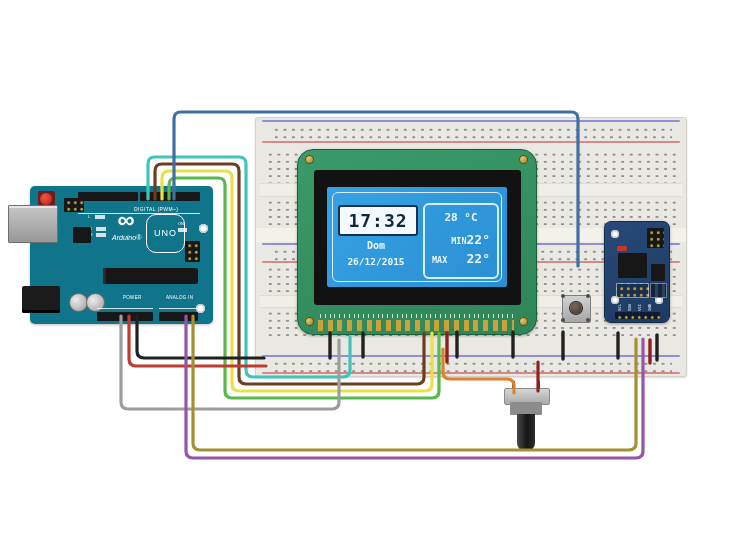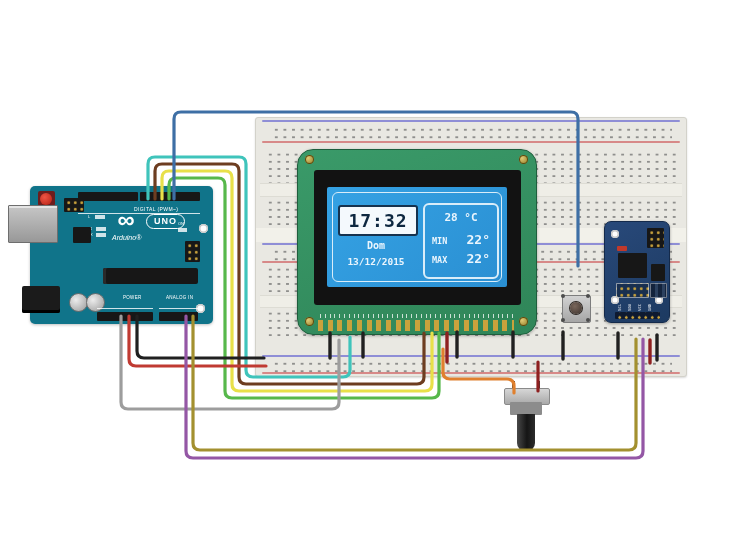--- a/index.html
+++ b/index.html
@@ -115,21 +115,21 @@
     <div class="abs" style="left:-8px;top:100px;width:38px;height:27px;background:#1b1b1b;border-radius:2px;box-shadow:inset 0 -3px 0 #000;"></div>
 
     <div class="abs silk" style="left:65px;top:29px;width:10px;height:4px;"></div>
     <div class="abs whitetxt" style="left:58px;top:29px;font-size:4px;">L</div>
     <div class="abs silk" style="left:66px;top:41px;width:10px;height:4px;"></div>
     <div class="abs whitetxt" style="left:57px;top:41px;font-size:4px;">TX</div>
     <div class="abs silk" style="left:66px;top:47px;width:10px;height:4px;"></div>
     <div class="abs whitetxt" style="left:57px;top:47px;font-size:4px;">RX</div>
 
     <div class="abs whitetxt" style="left:78px;top:22px;width:36px;text-align:center;font-size:24px;font-weight:bold;">∞</div>
-    <div class="abs whitetxt" style="left:116px;top:28px;padding:2px 7px;border:1.5px solid #fff;border-radius:10px;font-size:9px;font-weight:bold;letter-spacing:1px;">UNO</div>
+    <div class="abs whitetxt" style="left:116px;top:28px;padding:14px 7px;border:1.5px solid #fff;border-radius:10px;font-size:9px;font-weight:normal;letter-spacing:1px;">UNO</div>
     <div class="abs whitetxt" style="left:82px;top:48px;font-size:7px;font-style:italic;">Arduino®</div>
 
     <div class="abs whitetxt" style="left:148px;top:36px;font-size:4px;">ON</div>
     <div class="abs silk" style="left:148px;top:42px;width:9px;height:4px;"></div>
 
     <div class="abs holewhite" style="left:169px;top:38px;width:9px;height:9px;"></div>
     <div class="abs holewhite" style="left:166px;top:118px;width:9px;height:9px;"></div>
 
     <div class="abs blackpart" style="left:43px;top:41px;width:18px;height:16px;"></div>
     <div class="abs blackpart dots-gold" style="left:155px;top:55px;width:15px;height:21px;"></div>
@@ -154,25 +154,25 @@
 
     <div id="lcdbezel" class="abs"></div>
 
     <div id="lcdscreen" class="abs">
       <div id="lcdoutline" class="abs"></div>
 
       <div id="clockbox" class="abs" style="color:#0d2740;">
         <span>17:32</span>
       </div>
       <div class="abs lcdtext" style="left:11px;top:53px;width:76px;font-size:10px;color:#eaf5fd;">Dom</div>
-      <div class="abs lcdtext" style="left:4px;top:69px;width:90px;font-size:9.5px;color:#eaf5fd;">13/12/2015</div>
+      <div class="abs lcdtext" style="left:4px;top:69px;width:90px;font-size:9.5px;color:#eaf5fd;">26/12/2015</div>
 
       <div id="tempbox" class="abs" style="color:#eaf5fd;">
         <div class="abs lcdtext" style="left:0;top:6px;width:100%;font-size:11px;">28 °C</div>
-        <div class="abs temprow" style="left:0;top:27px;width:58px;">
+        <div class="abs temprow" style="left:0;top:27px;width:58px;justify-content:flex-end;">
           <span class="lcdtext" style="font-size:8.5px;">MIN</span>
           <span class="lcdtext" style="font-size:13px;">22°</span>
         </div>
         <div class="abs temprow" style="left:0;top:46px;width:58px;">
           <span class="lcdtext" style="font-size:8.5px;">MAX</span>
           <span class="lcdtext" style="font-size:13px;">22°</span>
         </div>
       </div>
     </div>
 

